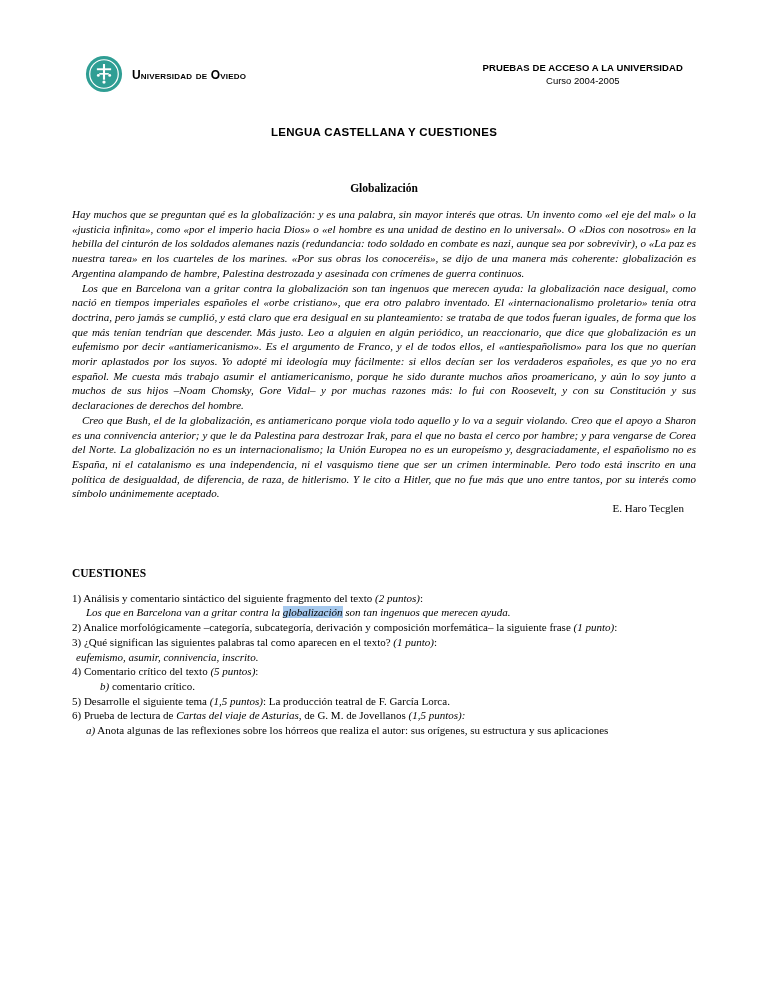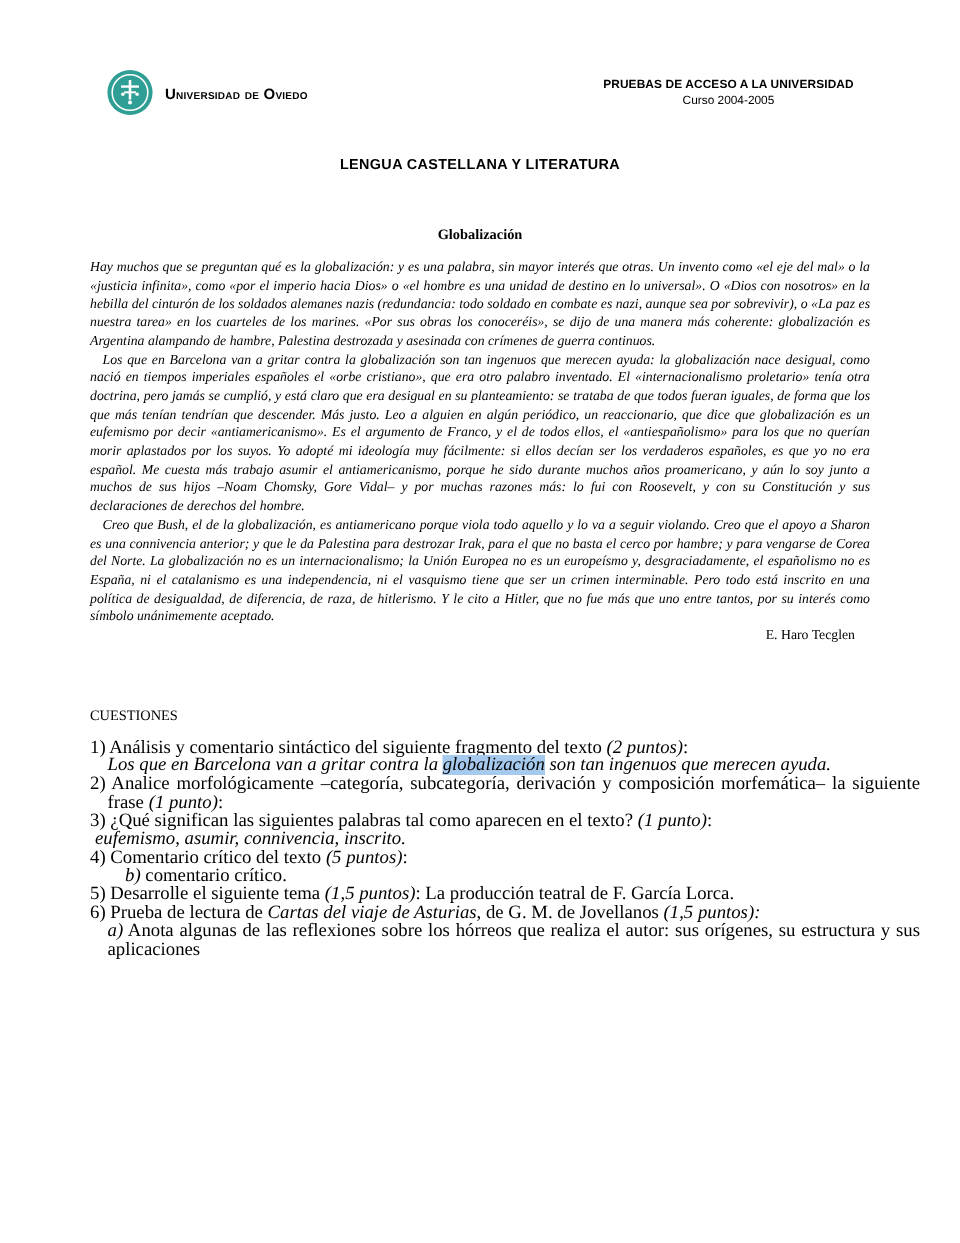--- a/index.html
+++ b/index.html
@@ -72,26 +72,26 @@
   .author-line {
     margin: 0 84px 0 72px;
     text-align: right;
     font-size: 11px;
     line-height: 14.7px;
   }
 
   
   .cuestiones-heading {
     margin: 51px 72px 0 72px;
-    font-weight: normal;
+    font-weight: bold;
     font-size: 11.5px;
   }
   .qlist {
     margin: 12px 32px 0 72px;
-    font-size: 15px;
+    font-size: 11px;
     line-height: 14.7px;
     text-align: justify;
   }
   .q-main { padding-left: 14px; text-indent: -14px; }
   .q-frag { padding-left: 14px; font-style: italic; }
   .q-frag.small-ind { padding-left: 4px; }
   .q-sub { padding-left: 28px; }
   .q-sub6 { padding-left: 14px; }
   .it { font-style: italic; }
   .hl { background: #a6c9ee; }
@@ -114,21 +114,21 @@
         <circle cx="20" cy="28.5" r="1.7" fill="#ffffff"></circle>
       </svg>
       <div class="brand-name">Universidad de Oviedo</div>
     </div>
     <div class="header-right">
       <div class="l1">PRUEBAS DE ACCESO A LA UNIVERSIDAD</div>
       <div class="l2">Curso 2004-2005</div>
     </div>
   </div>
 
-  <div class="doc-title">LENGUA CASTELLANA Y LITERATURA</div>
+  <div class="doc-title">LENGUA CASTELLANA Y CUESTIONES</div>
 
 
   <div class="art-title">Globalización</div>
 
   <div class="article">
     <p>Hay muchos que se preguntan qué es la globalización: y es una palabra, sin mayor interés que otras. Un invento como «el eje del mal» o la «justicia infinita», como «por el imperio hacia Dios» o «el hombre es una unidad de destino en lo universal». O «Dios con nosotros» en la hebilla del cinturón de los soldados alemanes nazis (redundancia: todo soldado en combate es nazi, aunque sea por sobrevivir), o «La paz es nuestra tarea» en los cuarteles de los marines. «Por sus obras los conoceréis», se dijo de una manera más coherente: globalización es Argentina alampando de hambre, Palestina destrozada y asesinada con crímenes de guerra continuos.</p>
     <p class="indent">Los que en Barcelona van a gritar contra la globalización son tan ingenuos que merecen ayuda: la globalización nace desigual, como nació en tiempos imperiales españoles el «orbe cristiano», que era otro palabro inventado. El «internacionalismo proletario» tenía otra doctrina, pero jamás se cumplió, y está claro que era desigual en su planteamiento: se trataba de que todos fueran iguales, de forma que los que más tenían tendrían que descender. Más justo. Leo a alguien en algún periódico, un reaccionario, que dice que globalización es un eufemismo por decir «antiamericanismo». Es el argumento de Franco, y el de todos ellos, el «antiespañolismo» para los que no querían morir aplastados por los suyos. Yo adopté mi ideología muy fácilmente: si ellos decían ser los verdaderos españoles, es que yo no era español. Me cuesta más trabajo asumir el antiamericanismo, porque he sido durante muchos años proamericano, y aún lo soy junto a muchos de sus hijos –Noam Chomsky, Gore Vidal– y por muchas razones más: lo fui con Roosevelt, y con su Constitución y sus declaraciones de derechos del hombre.</p>
     <p class="indent">Creo que Bush, el de la globalización, es antiamericano porque viola todo aquello y lo va a seguir violando. Creo que el apoyo a Sharon es una connivencia anterior; y que le da Palestina para destrozar Irak, para el que no basta el cerco por hambre; y para vengarse de Corea del Norte. La globalización no es un internacionalismo; la Unión Europea no es un europeísmo y, desgraciadamente, el españolismo no es España, ni el catalanismo es una independencia, ni el vasquismo tiene que ser un crimen interminable. Pero todo está inscrito en una política de desigualdad, de diferencia, de raza, de hitlerismo. Y le cito a Hitler, que no fue más que uno entre tantos, por su interés como símbolo unánimemente aceptado.</p>
   </div>
 

